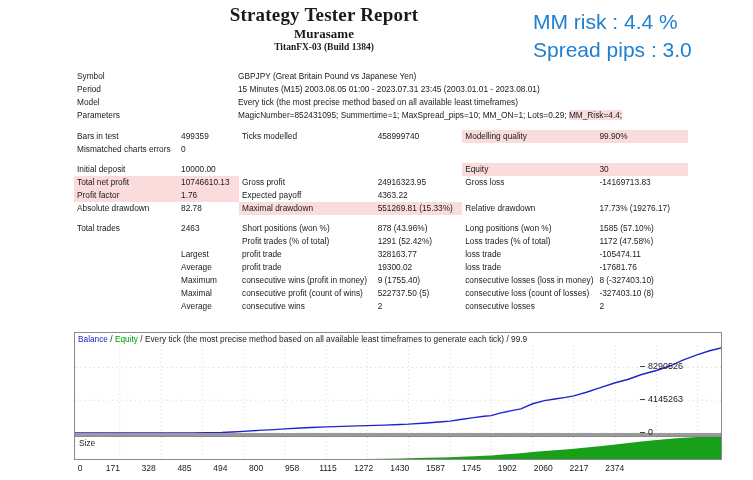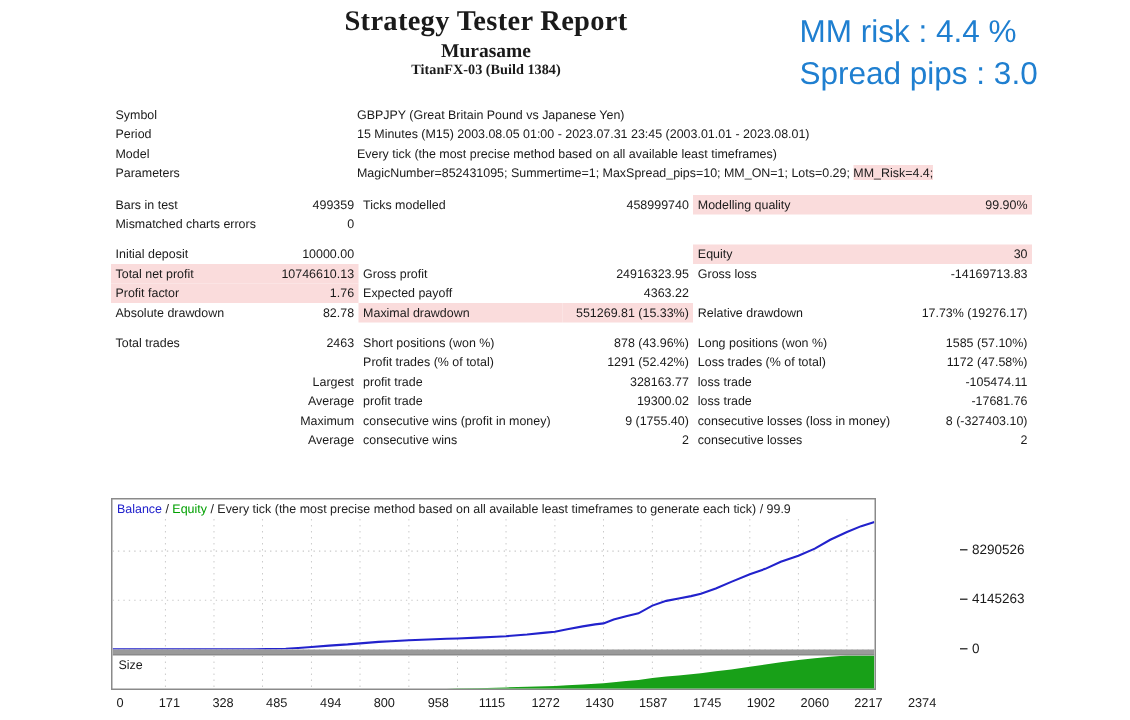--- a/index.html
+++ b/index.html
@@ -63,21 +63,21 @@
   }
   #info-table { top: 70px; }
   #stats-table { top: 130px; }
 
   .rep-table td {
     padding: 1px 3px 1px 3px;
     vertical-align: top;
     white-space: nowrap;
   }
   .lbl   { text-align: left; }
-  .val   { text-align: right; }
+  .val   { }
   .hl    { background: #fadcdc; }
   .spacer td { height: 7px; padding: 0; }
 
   
   #stats-table .c1 { width: 118px; margin-top: 40px; }
   #stats-table .c2 { width: 84px;  }
   #stats-table .c3 { width: 150px; }
   #stats-table .c4 { width: 110px; }
   #stats-table .c5 { width: 152px; }
 
@@ -85,21 +85,21 @@
 
   
   #chart-wrap {
     position: absolute;
     left: 74px; top: 332px;
     width: 614px; height: 142px;
   }
   #chart-frame {
     position: absolute;
     left: 0; top: 0;
-    width: 510px; height: 128px;
+    width: 648px; height: 128px;
     border: 1px solid #8a8a8a;
     background: #ffffff;
     box-sizing: border-box;
     overflow: hidden;
   }
   #chart-legend {
     position: absolute;
     left: 3px; top: 1px;
     font-size: 8.3px;
     line-height: 11px;
@@ -291,20 +291,28 @@
     <td class="lbl">loss trade</td>
     <td class="val">-17681.76</td>
   </tr>
   <tr>
     <td></td>
     <td class="val">Maximum</td>
     <td class="lbl">consecutive wins (profit in money)</td>
     <td class="val">9 (1755.40)</td>
     <td class="lbl">consecutive losses (loss in money)</td>
     <td class="val">8 (-327403.10)</td>
+  </tr>
+  <tr>
+    <td></td>
+    <td class="val">Maximal</td>
+    <td class="lbl">consecutive profit (count of wins)</td>
+    <td class="val">522737.50 (5)</td>
+    <td class="lbl">consecutive loss (count of losses)</td>
+    <td class="val">-327403.10 (8)</td>
   </tr>
   <tr>
     <td></td>
     <td class="val">Average</td>
     <td class="lbl">consecutive wins</td>
     <td class="val">2</td>
     <td class="lbl">consecutive losses</td>
     <td class="val">2</td>
   </tr>
 </tbody>

